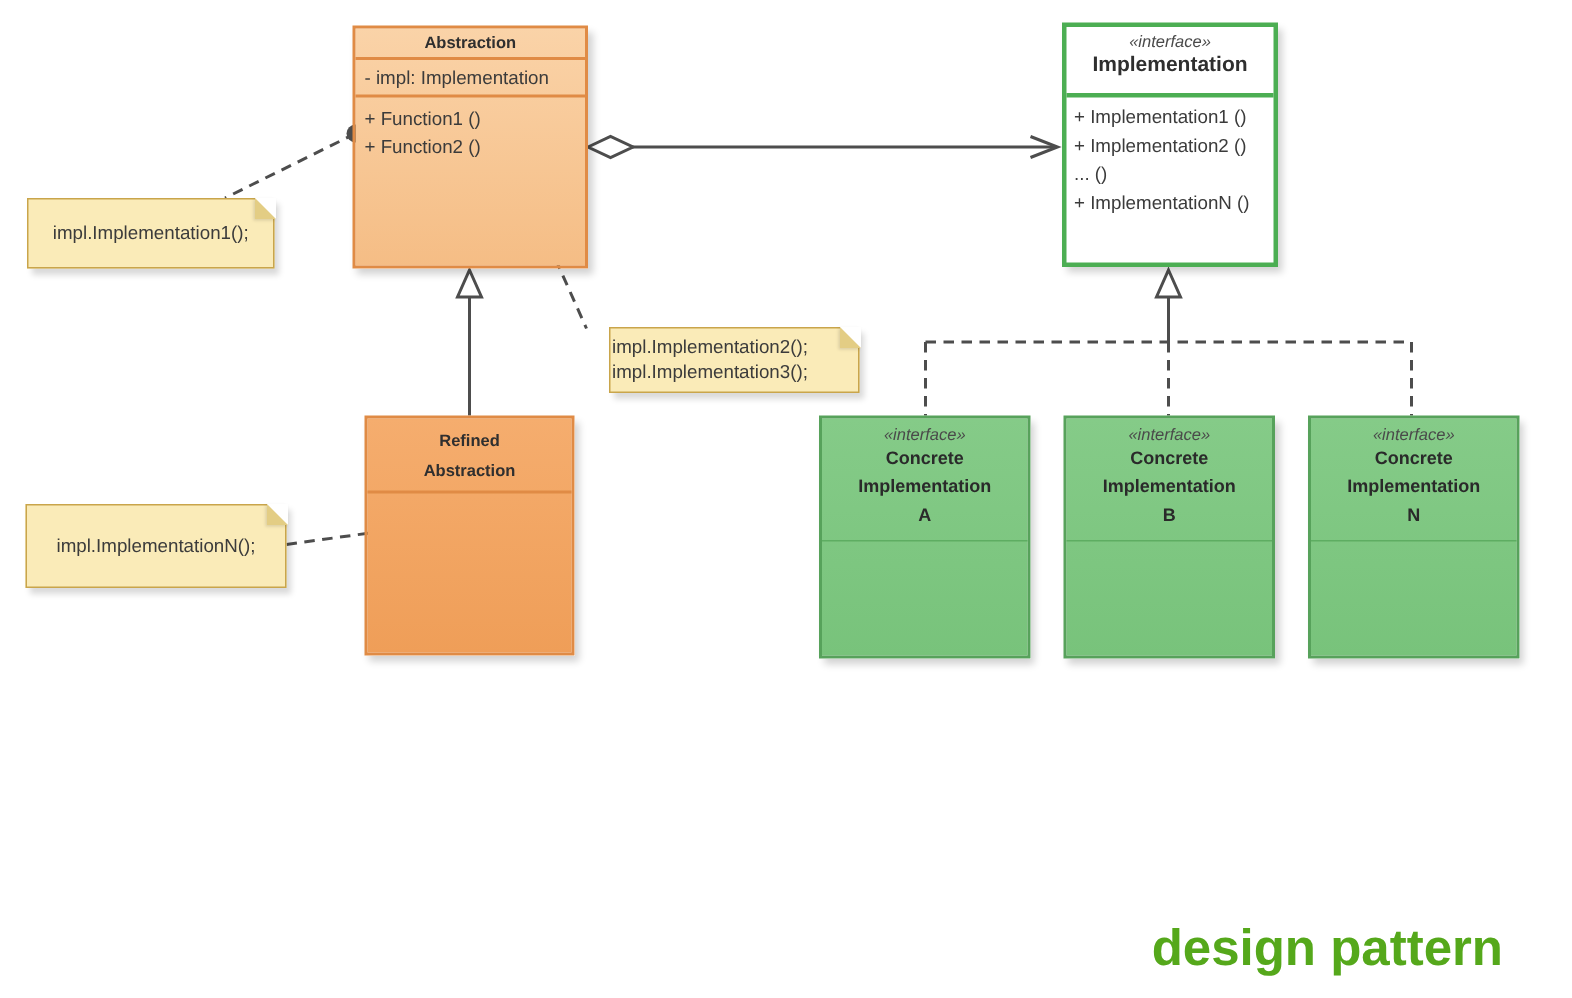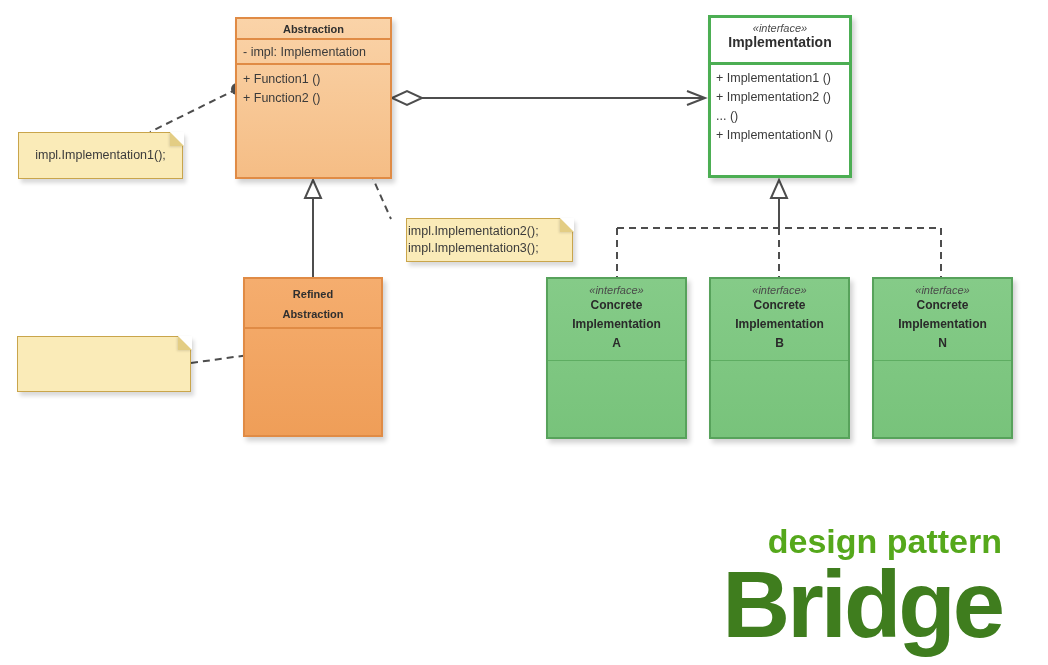--- a/index.html
+++ b/index.html
@@ -230,20 +230,20 @@
   </div>
 
   <div class="note note-2">
     <span class="fold"></span>
     <div class="note-line">impl.Implementation2();</div>
     <div class="note-line">impl.Implementation3();</div>
   </div>
 
   <div class="note note-3">
     <span class="fold"></span>
+    <div class="note-line">impl.ImplementationN();</div>
   </div>
 
   <div class="caption">
     <div class="caption-kicker">design pattern</div>
-    <div class="caption-title">Bridge</div>
   </div>
 
 </div>
 
 </body></html>

